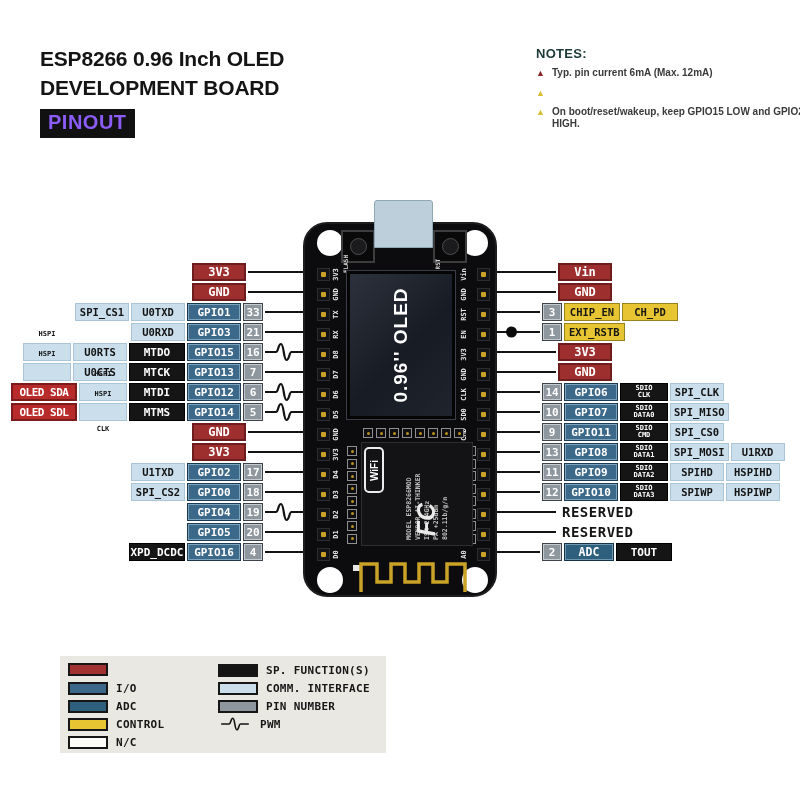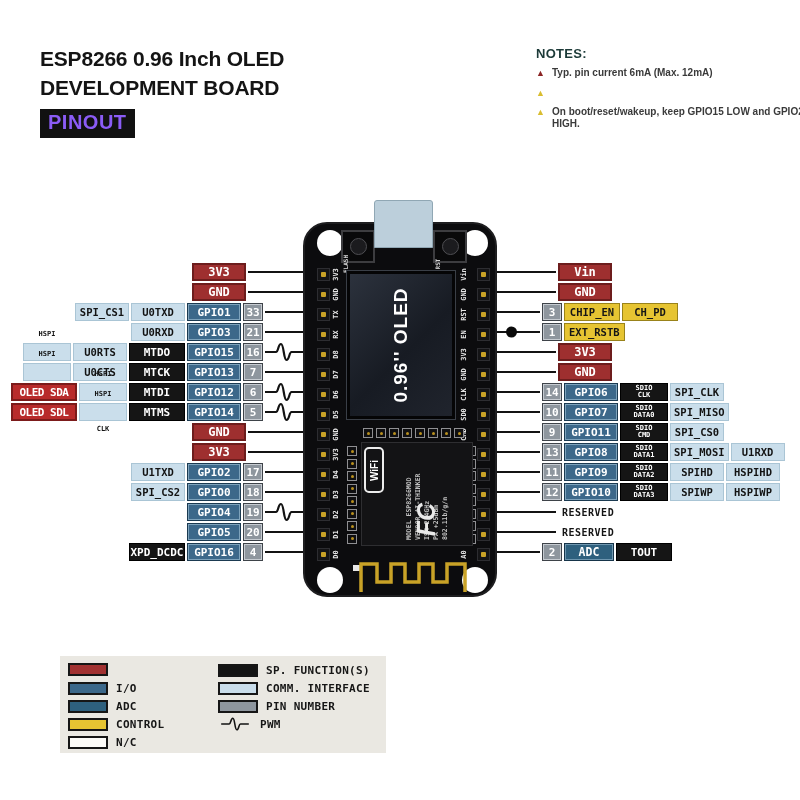--- a/index.html
+++ b/index.html
@@ -29,21 +29,21 @@
   .c-power{background:#9e2f2f;border:2px solid #6d1d1d;color:#fff;width:54px;font-size:12px;}
   .c-oled{background:#b82b2b;border:2px solid #7c1b1b;color:#fff;width:66px;font-size:11px;letter-spacing:-0.5px;}
   .c-io{background:#3c688a;border:1px solid #1b3a51;box-shadow:inset 0 0 0 1px #7ea3bc;color:#fff;width:54px;font-size:11px;}
   .c-adc{background:#2e607e;border:1px solid #163449;box-shadow:inset 0 0 0 1px #6f97b0;color:#fff;width:50px;}
   .c-pin{background:#8e969e;border:1px solid #3e4349;box-shadow:inset 0 0 0 1px #c6cbd1;color:#fff;width:20px;font-size:11px;}
   .c-func{background:#151515;border:1px solid #000;color:#fff;width:56px;font-size:11px;}
   .c-func.two{width:48px;}
   .c-comm{background:#cadeeb;border:1px solid #aac5d5;color:#131313;min-width:54px;padding:0 3px;font-size:10.5px;}
   .c-comm.two{width:48px;min-width:48px;padding:1px;gap:27px;}
   .c-control{background:#e6c432;border:1px solid #99821a;color:#161616;min-width:56px;padding:0 4px;font-size:10.5px;}
-  .c-plain{background:none;border:none;color:#141414;font-size:10px;letter-spacing:0.5px;padding-left:4px;}
+  .c-plain{background:none;border:none;color:#141414;font-size:14px;letter-spacing:0.5px;padding-left:4px;}
   .pline{height:2.5px;background:#131313;position:relative;align-self:center;flex:0 0 auto;}
   .pline .dot{position:absolute;left:9px;top:50%;transform:translateY(-50%);
               width:11px;height:11px;border-radius:50%;background:#0a0a0a;}
   .pwm-seg{flex:0 0 auto;display:block;}
 
   
   #board{position:absolute;left:303px;top:222px;width:194px;height:375px;background:#0c0c0e;
          border:2px solid #1e1e20;border-radius:24px;box-sizing:border-box;}
   #usb{position:absolute;left:374px;top:200px;width:57px;height:46px;background:#bccfdb;
        border:1px solid #90a7b4;border-radius:3px 3px 0 0;z-index:3;}

